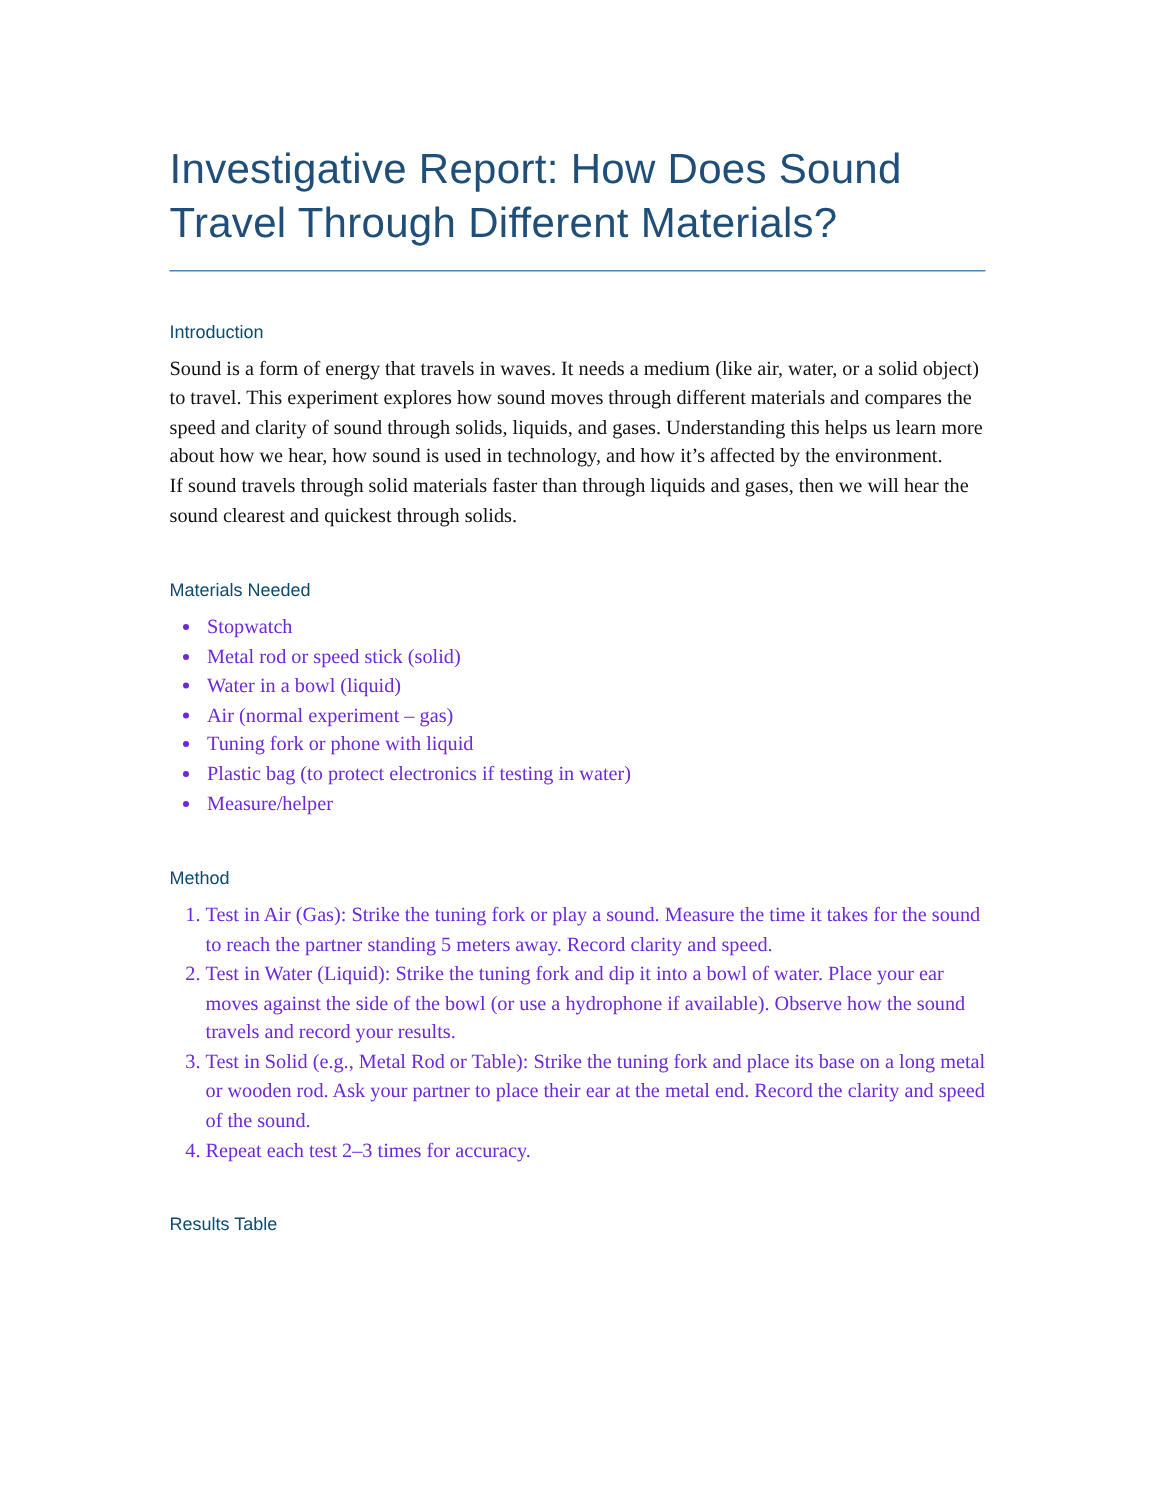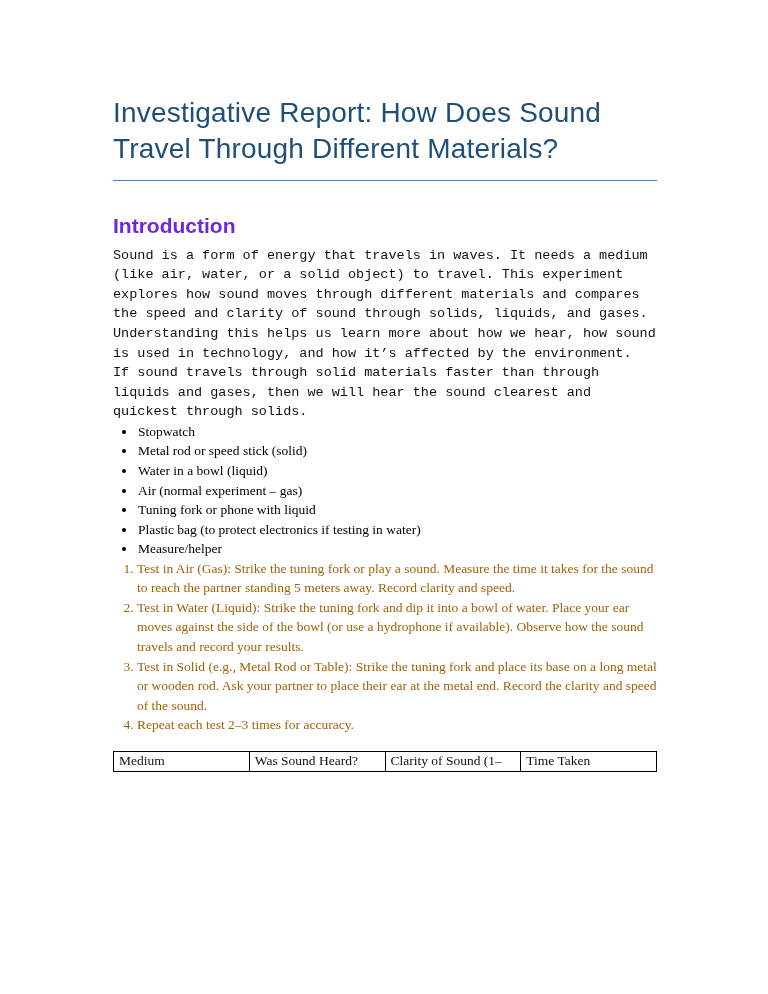--- a/index.html
+++ b/index.html
@@ -21,45 +21,45 @@
     font-weight: 400;
     font-size: 28px;
     line-height: 1.3;
     color: #1F4E79;
     padding-bottom: 12px;
     border-bottom: 1px solid #4F81BD;
     letter-spacing: 0.2px;
   }
   .section-heading {
     font-family: "Liberation Sans", sans-serif;
-    font-weight: 700;
-    font-size: 21px;
-    color: #6d28d9;
+    font-weight: 400;
+    font-size: 12px;
+    color: #0c4a6e;
     margin-top: 33px;
     margin-bottom: 8px;
   }
   .body-text {
-    font-family: Liberation Mono, monospace;
+    font-family: Liberation Serif, serif;
     font-size: 13.5px;
     line-height: 1.45;
     color: #111111;
   }
   ul.bullet-list {
     list-style-type: disc;
     padding-left: 24px;
     font-size: 13.5px;
     line-height: 1.45;
-    color: #000000;
+    color: #6d28d9;
   }
   ul.bullet-list li { padding-left: 1px; }
   ol.numbered-list {
     padding-left: 24px;
     font-size: 13.5px;
     line-height: 1.45;
-    color: #a16207;
+    color: #6d28d9;
   }
   table.results-table {
     width: 100%;
     border-collapse: collapse;
     table-layout: fixed;
     margin-top: 16px;
   }
   table.results-table td {
     border: 1px solid #000000;
     font-family: "Liberation Serif", serif;
@@ -77,37 +77,40 @@
 
 <div class="page">
 
   <h1 class="doc-title">Investigative Report: How Does Sound Travel Through Different Materials?</h1>
 
   <h2 class="section-heading">Introduction</h2>
   <p class="body-text">Sound is a form of energy that travels in waves. It needs a medium (like air, water, or a solid object) to travel. This experiment explores how sound moves through different materials and compares the speed and clarity of sound through solids, liquids, and gases. Understanding this helps us learn more about how we hear, how sound is used in technology, and how it’s affected by the environment.</p>
 
   <p class="body-text">If sound travels through solid materials faster than through liquids and gases, then we will hear the sound clearest and quickest through solids.</p>
 
+  <h2 class="section-heading">Materials Needed</h2>
   <ul class="bullet-list">
     <li>Stopwatch</li>
     <li>Metal rod or speed stick (solid)</li>
     <li>Water in a bowl (liquid)</li>
     <li>Air (normal experiment – gas)</li>
     <li>Tuning fork or phone with liquid</li>
     <li>Plastic bag (to protect electronics if testing in water)</li>
     <li>Measure/helper</li>
   </ul>
 
+  <h2 class="section-heading">Method</h2>
   <ol class="numbered-list">
     <li>Test in Air (Gas): Strike the tuning fork or play a sound. Measure the time it takes for the sound to reach the partner standing 5 meters away. Record clarity and speed.</li>
     <li>Test in Water (Liquid): Strike the tuning fork and dip it into a bowl of water. Place your ear moves against the side of the bowl (or use a hydrophone if available). Observe how the sound travels and record your results.</li>
     <li>Test in Solid (e.g., Metal Rod or Table): Strike the tuning fork and place its base on a long metal or wooden rod. Ask your partner to place their ear at the metal end. Record the clarity and speed of the sound.</li>
     <li>Repeat each test 2–3 times for accuracy.</li>
   </ol>
 
+  <h2 class="section-heading">Results Table</h2>
   <table class="results-table">
     <tbody>
       <tr>
         <td>Medium</td>
         <td>Was Sound Heard?</td>
         <td>Clarity of Sound (1–</td>
         <td>Time Taken</td>
       </tr>
     </tbody>
   </table>

